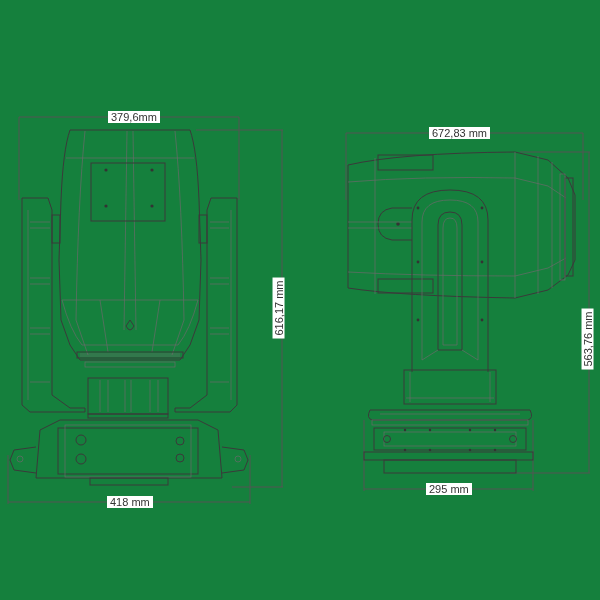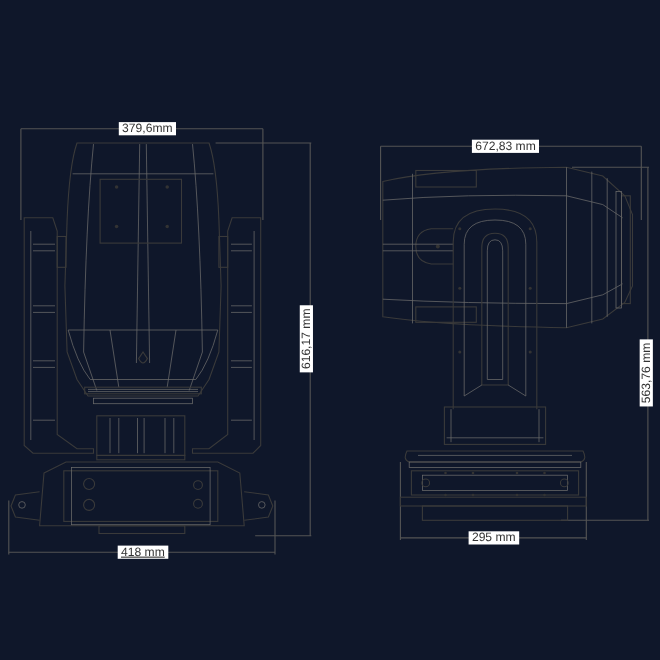--- a/index.html
+++ b/index.html
@@ -1,16 +1,16 @@
 <!DOCTYPE html>
 <html><head>
 <meta charset="utf-8">
 <style>
   html, body { margin:0; padding:0; background:#ffffff; }
-  #stage { position:relative; width:600px; height:600px; overflow:hidden; background:#0f172a; }
+  #stage { position:relative; width:600px; height:600px; overflow:hidden; background:#15803d; }
   svg { position:absolute; left:0; top:0; }
   .ln { fill:none; stroke:#3a3a3a; stroke-width:1; }
   .lt { fill:none; stroke:#6a6a6a; stroke-width:0.7; }
   .dim { fill:none; stroke:#555; stroke-width:1; }
   .lbl { position:absolute; font-family:"Liberation Sans", sans-serif; font-size:11px; color:#333; background:#fff; padding:0 3px; white-space:nowrap; line-height:12px; }
   .vlbl { transform:rotate(-90deg); transform-origin:center center; }
   .dot { fill:#333; }
 </style>
 </head>
 <body>
@@ -196,18 +196,18 @@
         <circle class="dot" cx="470" cy="450" r="1.2"></circle>
         <circle class="dot" cx="495" cy="450" r="1.2"></circle>
         <rect class="ln" x="364" y="452" width="169" height="8"></rect>
         <rect class="ln" x="384" y="460" width="132" height="13"></rect>
       </g>
     </g>
   </svg>
 
   <span class="lbl" style="left:108px; top:111px;">379,6mm</span>
   <span class="lbl vlbl" style="left:248px; top:302px;">616,17 mm</span>
-  <span class="lbl" style="left:107px; top:496px;text-decoration:underline;">418 mm</span>
+  <span class="lbl" style="left:107px; top:496px;">418 mm</span>
 
   <span class="lbl" style="left:429px; top:127px;">672,83 mm</span>
   <span class="lbl vlbl" style="left:557px; top:333px;">563,76 mm</span>
   <span class="lbl" style="left:426px; top:483px;text-align:center;">295 mm</span>
 </div>
 
 </body></html>

